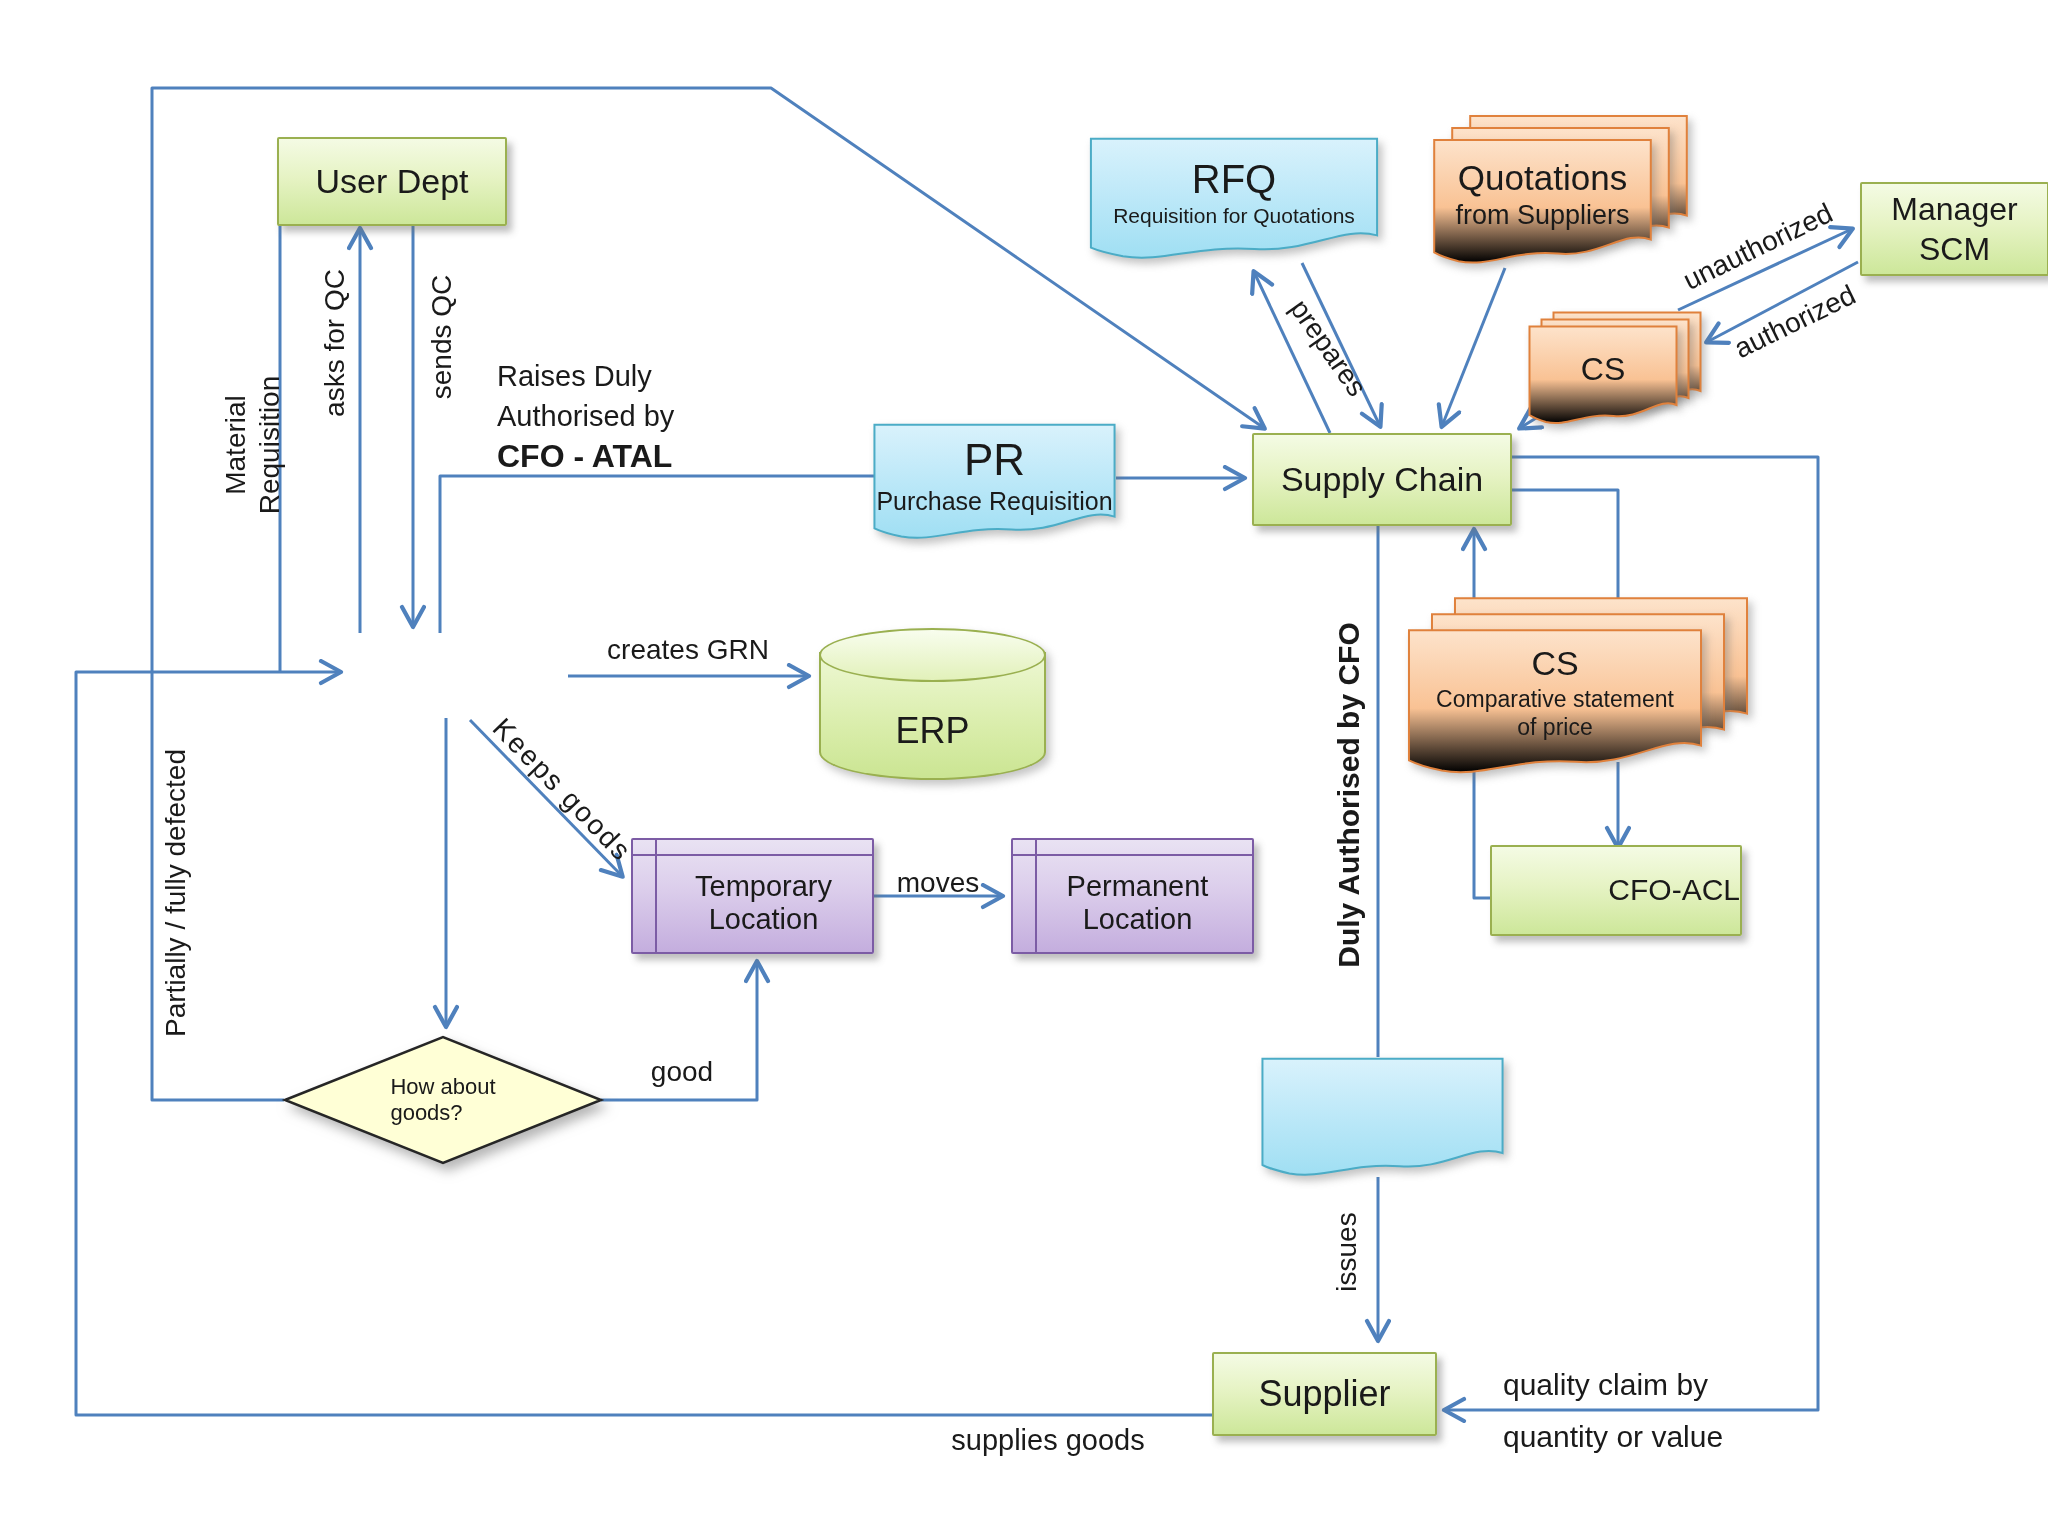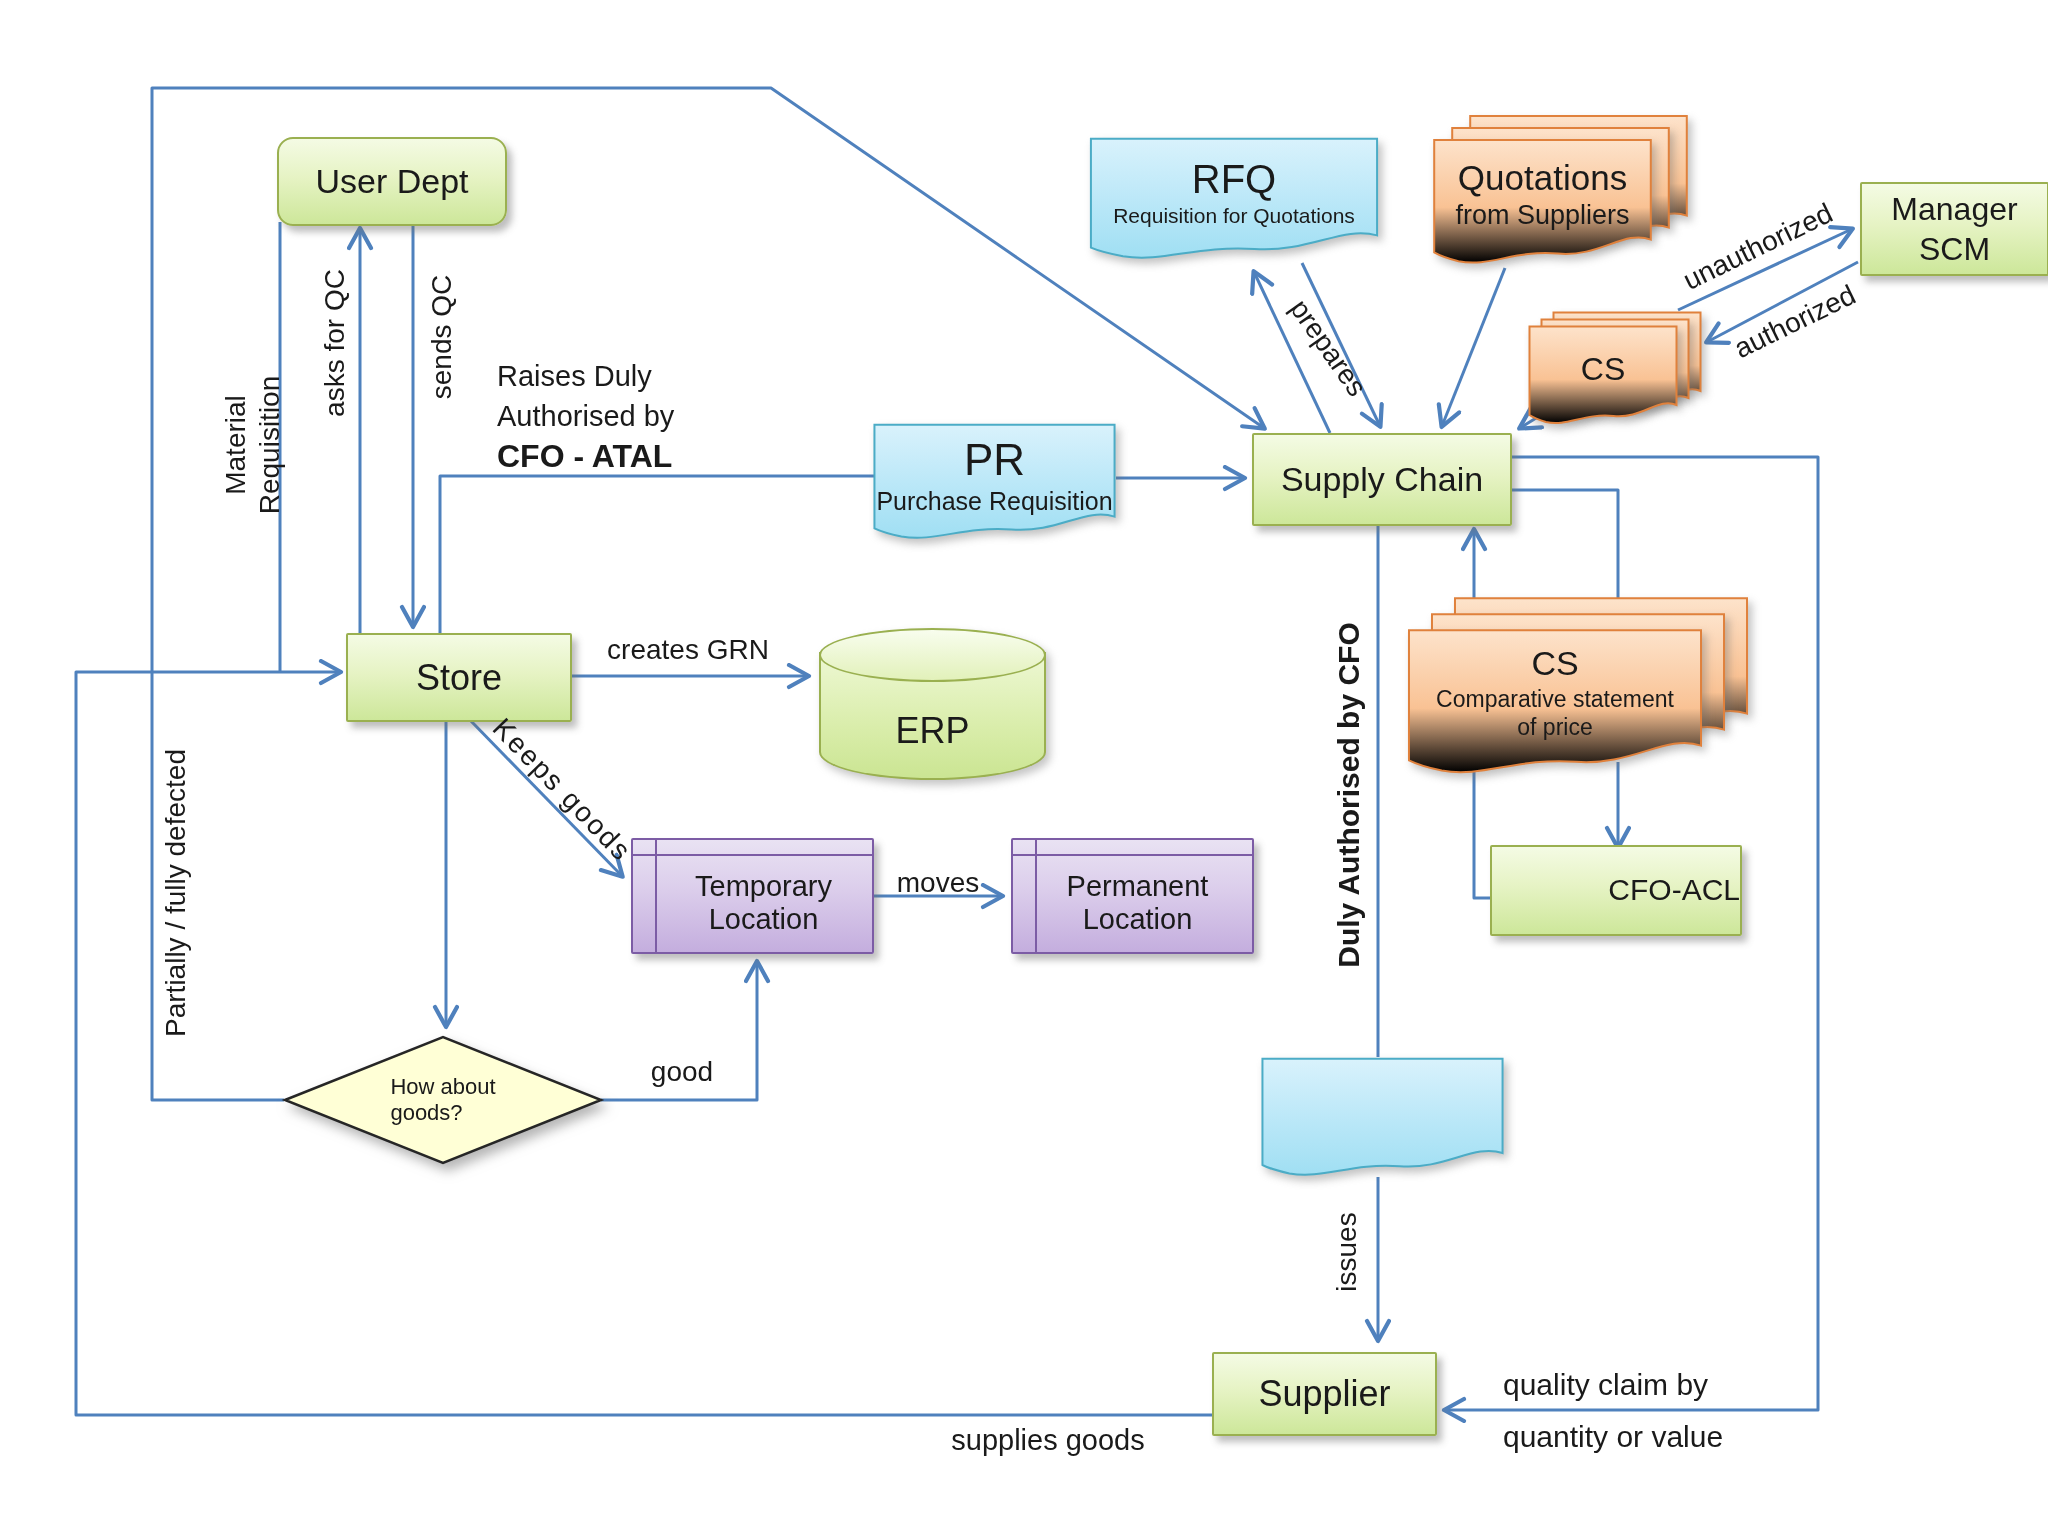--- a/index.html
+++ b/index.html
@@ -89,27 +89,24 @@
       <path marker-end="url(#arrow)" d="M1858,262 L1707,342"></path>
       <path d="M1378,522 V1057"></path>
       <path marker-end="url(#arrow)" d="M1378,1177 V1340"></path>
       <path marker-end="url(#arrow)" d="M1508,457 H1818 V1410 H1445"></path>
       <path d="M1508,490 H1618 V600"></path>
       <path marker-end="url(#arrow)" d="M1618,762 V847"></path>
       <path marker-end="url(#arrow)" d="M1490,898 H1474 V530"></path>
     </g>
   </svg>
 
-  <div class="node" style="left:277px;top:137px;width:226px;height:85px;font-size:34px;border-radius:16px;">
+  <div class="node" style="left:277px;top:137px;width:226px;height:85px;font-size:34px;">
     <div>User Dept</div>
   </div>
 
-  <div class="node" style="left:346px;top:633px;width:222px;height:85px;font-size:36px;">
-    <div>Store</div>
-  </div>
 
   <div class="node" style="left:1252px;top:433px;width:256px;height:89px;font-size:34px;">
     <div>Supply Chain</div>
   </div>
 
   <div class="node" style="left:1860px;top:182px;width:185px;height:90px;font-size:32px;line-height:40px;">
     <div>Manager</div>
     <div>SCM</div>
   </div>
 

